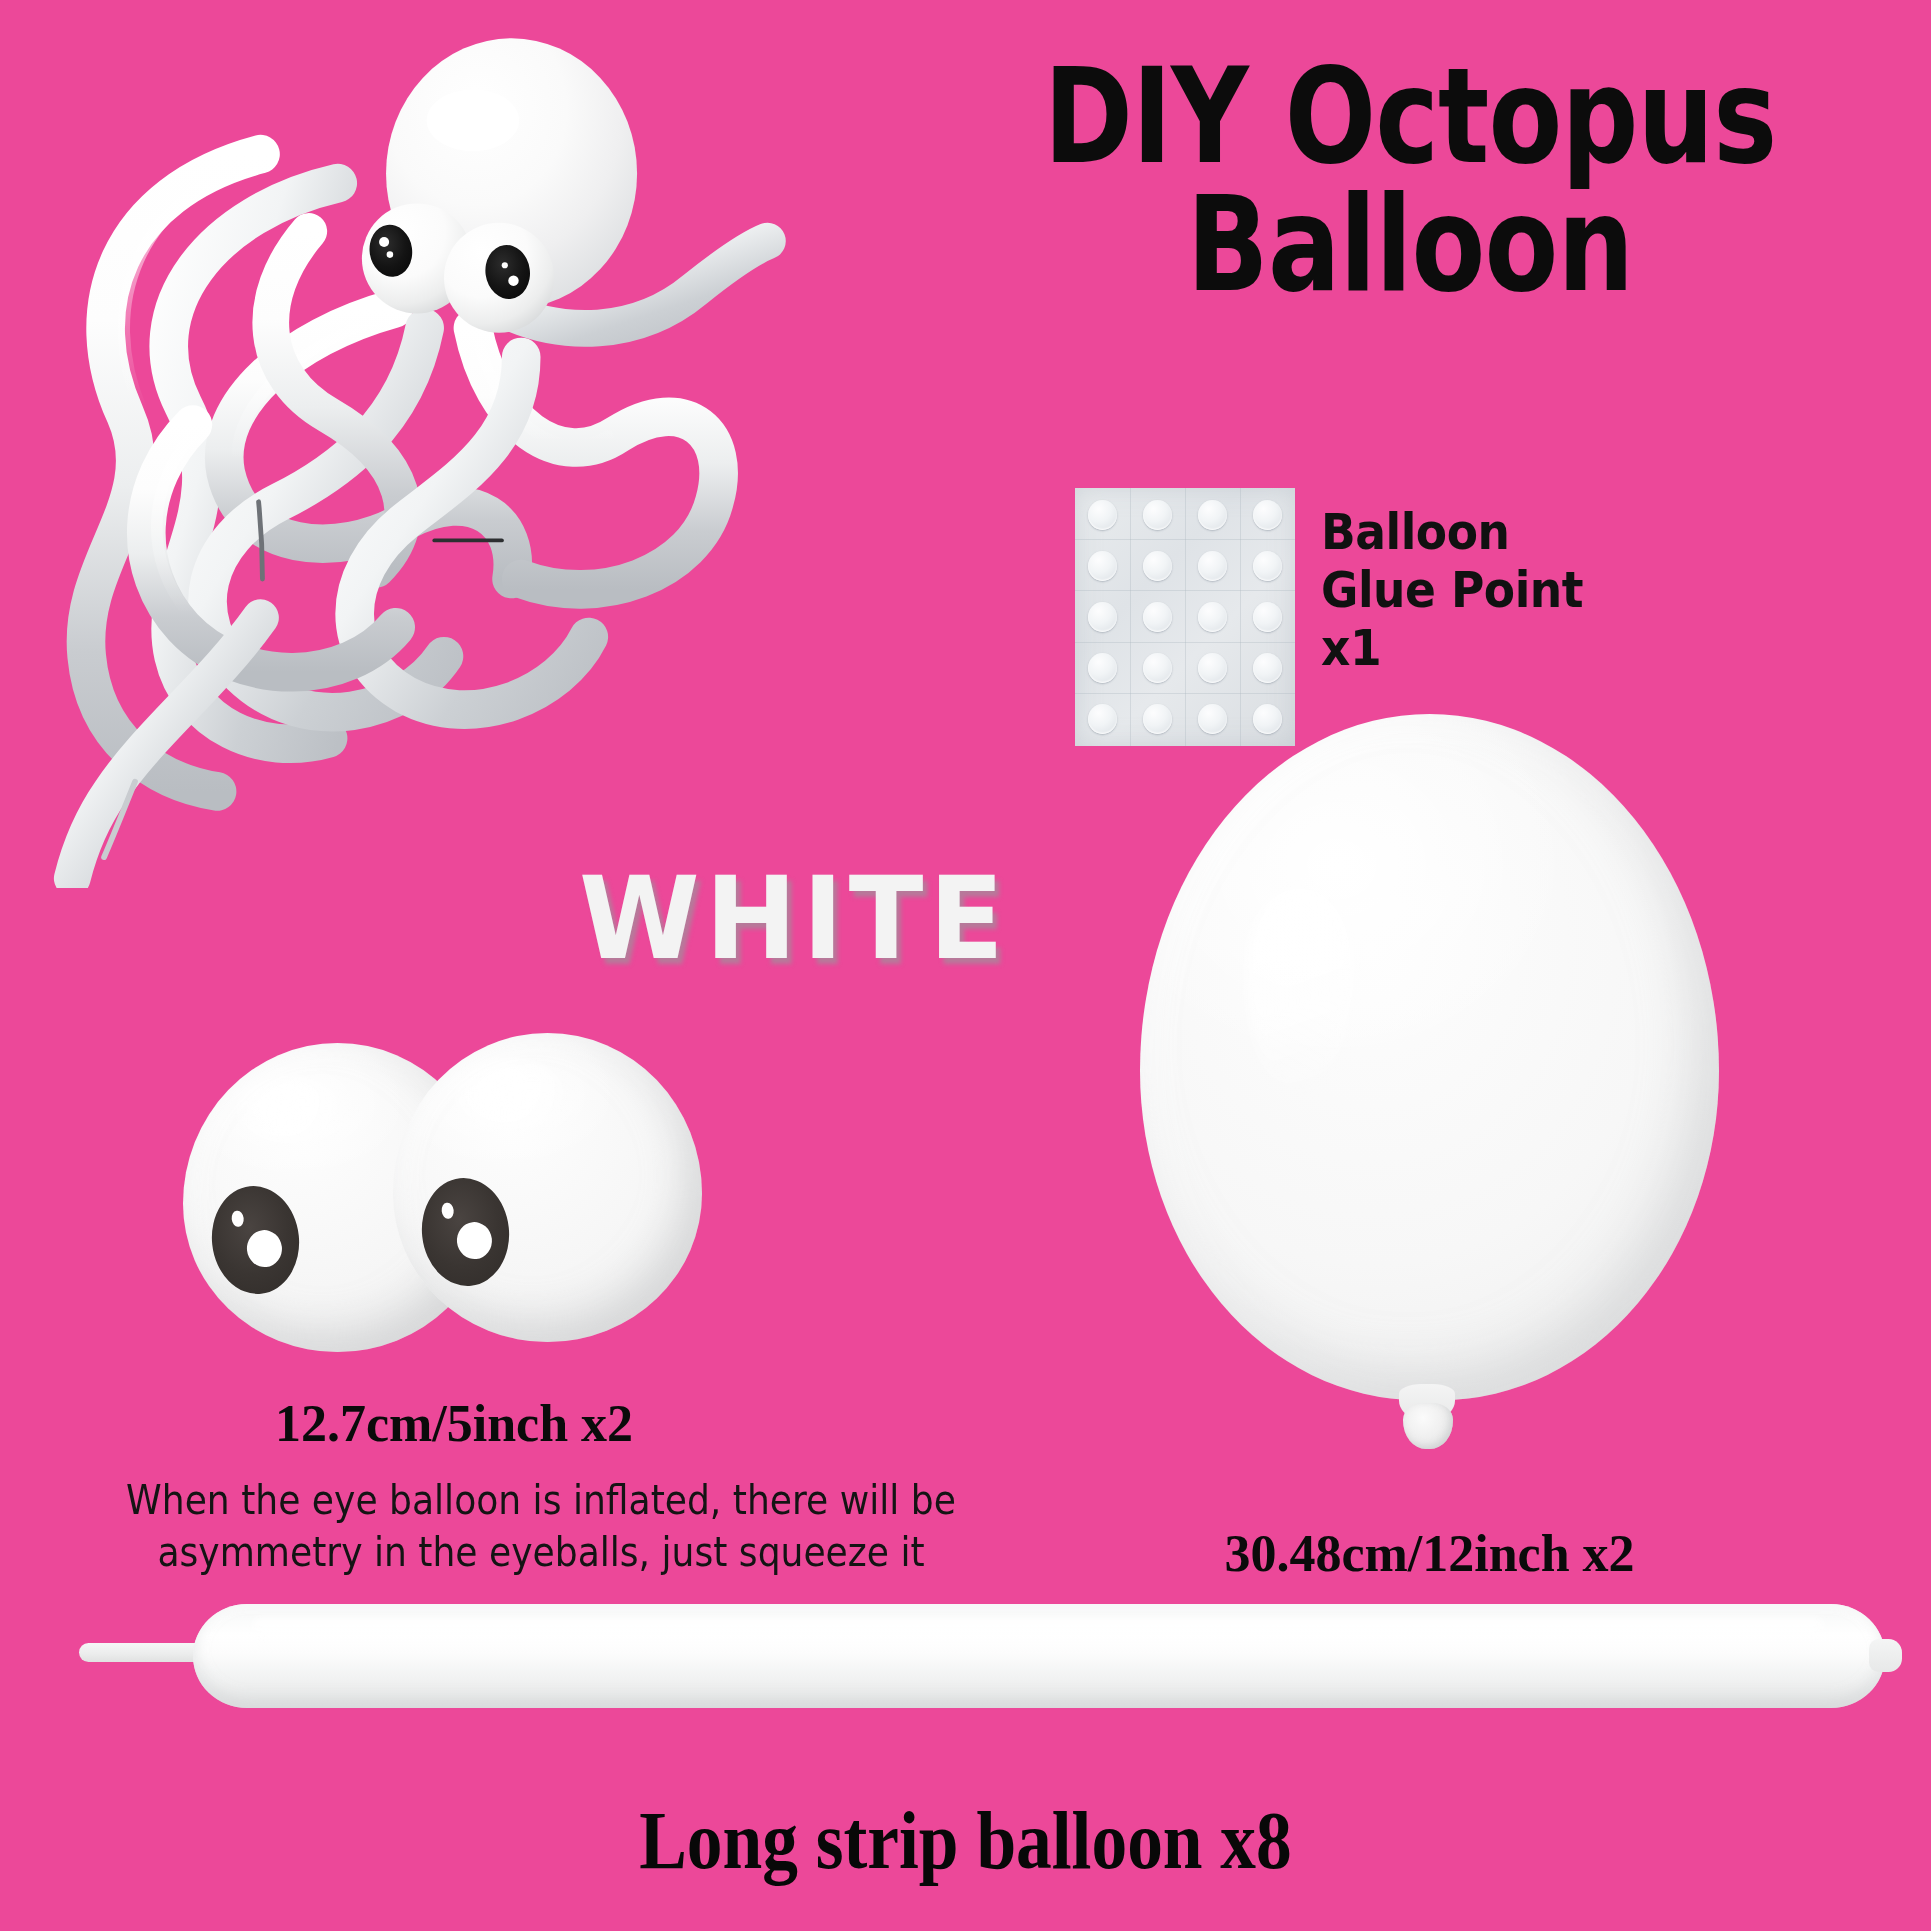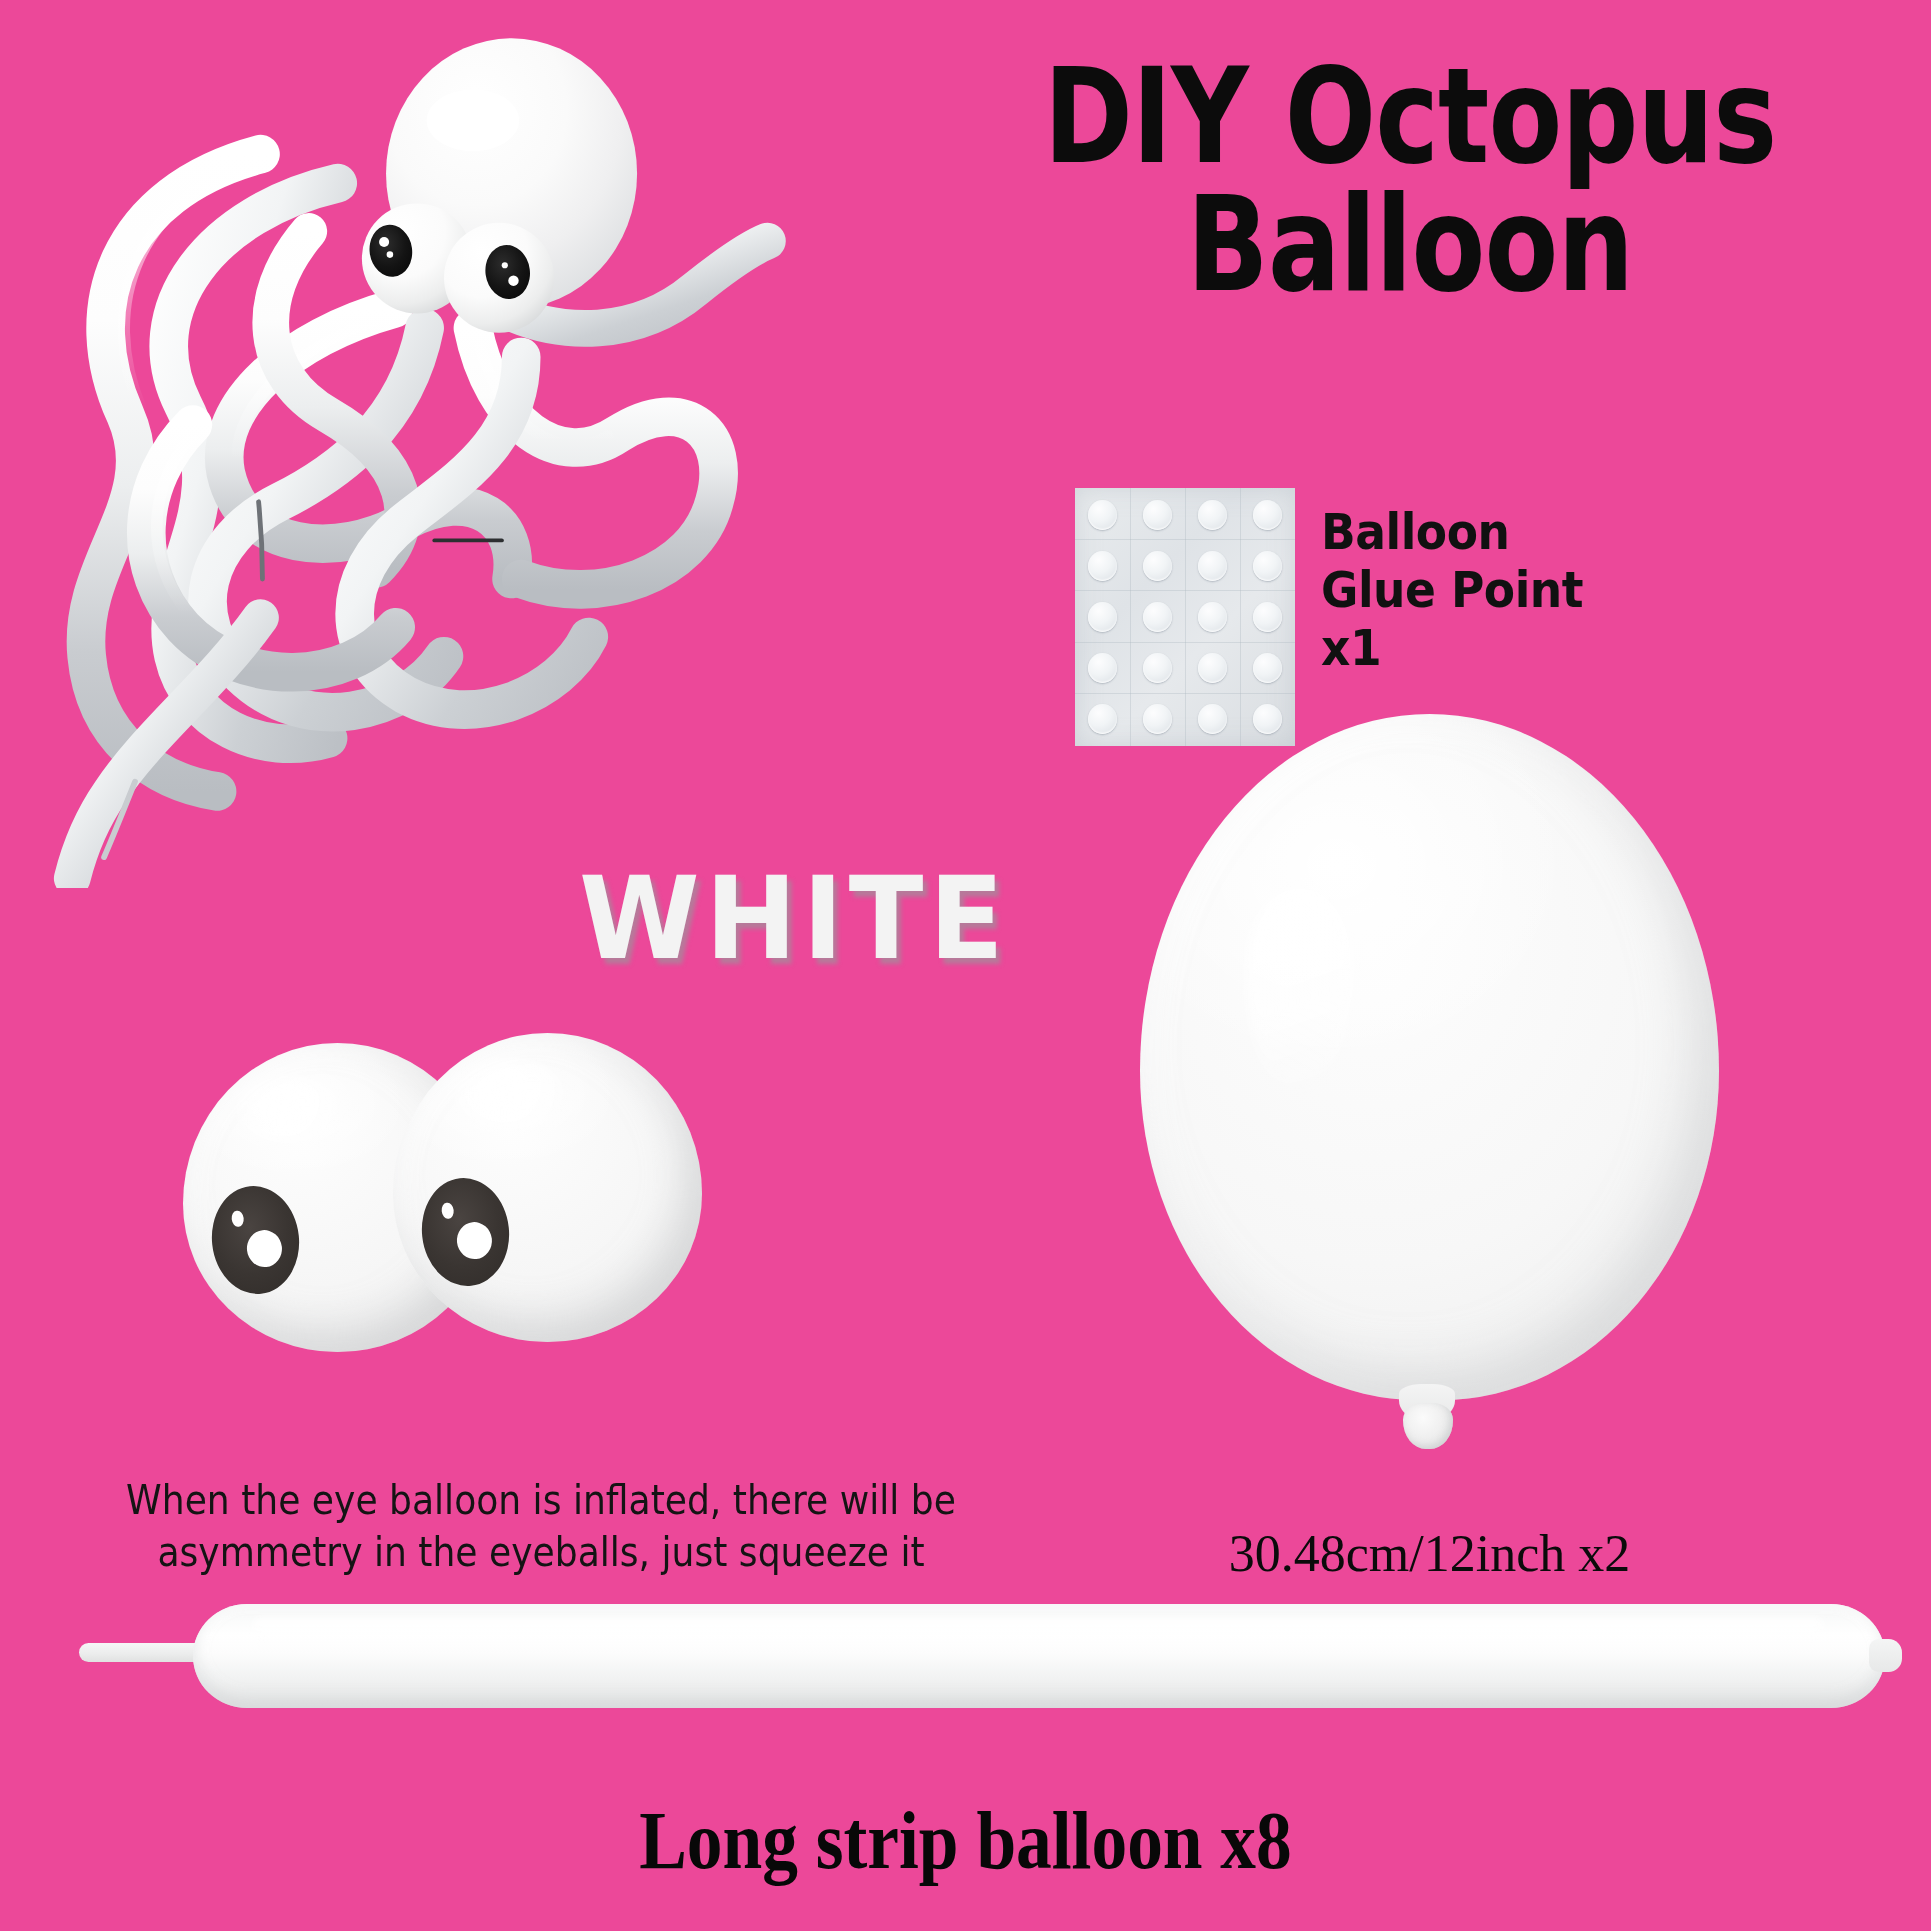--- a/index.html
+++ b/index.html
@@ -135,21 +135,21 @@
     border-radius: 42% 42% 46% 46% / 36% 36% 62% 62%;
     box-shadow: inset -2.9px -2.9px 7.7px rgba(200,202,204,0.7);
   }
   #big-balloon-caption {
     position: absolute;
     left: 1140px;
     top: 1524px;
     width: 579px;
     text-align: center;
     font-family: "Liberation Serif", serif;
-    font-weight: 400;
+    font-weight: 700;
     font-size: 52px;
     color: #0b0b0b;
     white-space: nowrap;
   }
 
   
   #eyes-wrap {
     position: absolute;
     left: 183px;
     top: 1033px;
@@ -464,20 +464,21 @@
       </div>
     </div>
     <div class="eye-ball" id="eye-right">
       <div class="eye-glint" style="left:60px; top:27px; width:122px; height:73px;"></div>
       <div class="pupil" style="left:29px; top:145px;">
         <div class="pupil-dot-small"></div>
         <div class="pupil-dot-big"></div>
       </div>
     </div>
   </div>
+  <div id="eyes-caption">12.7cm/5inch  x2</div>
   <div id="eyes-note">When the eye balloon is inflated, there will be asymmetry in the eyeballs, just squeeze it</div>
 
   <div id="strip-wrap">
     <div id="strip-nozzle"></div>
     <div id="strip-body"></div>
     <div id="strip-sheen"></div>
     <div id="strip-tail"></div>
   </div>
   <div id="strip-caption">Long strip balloon  x8</div>
 

